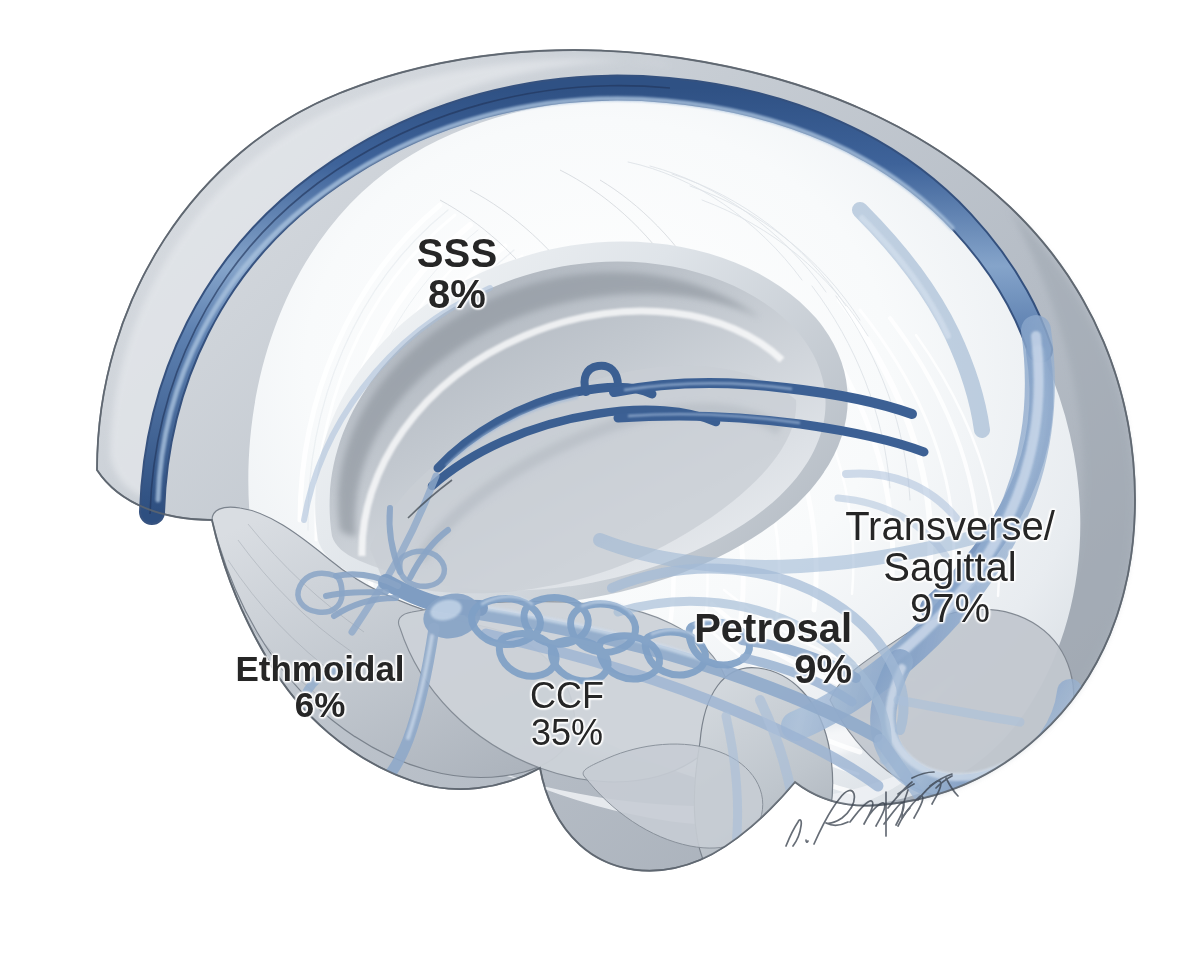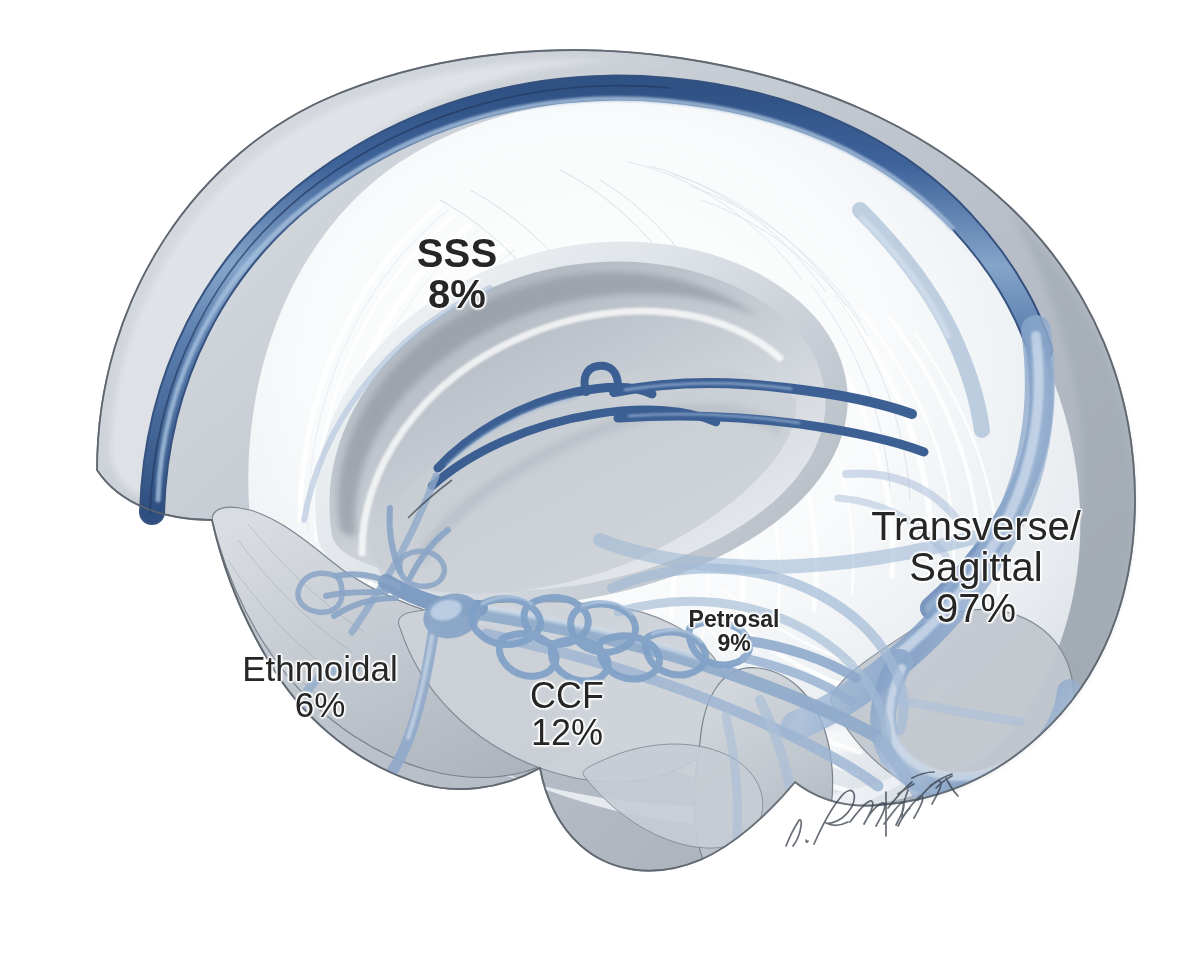--- a/index.html
+++ b/index.html
@@ -46,25 +46,25 @@
       -1px -1px 2px #fdfdfd;
     pointer-events: auto;
   }
   .label-group .lbl-name { display: block; }
   .label-group .lbl-pct  { display: block; }
 
   
   #label-sss        { left: 382px; top: 233px; width: 150px; font-size: 40px; font-weight: 700; letter-spacing: .2px; }
   #label-sss .lbl-pct { font-weight: 700; }
 
-  #label-transverse { left: 840px; top: 506px; width: 220px; font-size: 40px; margin-left: 26px; }
-
-  #label-petrosal   { left: 644px; top: 608px; width: 180px; font-size: 23px; font-weight: 700; }
-
-  #label-ethmoidal  { left: 215px; top: 651px; width: 210px; font-size: 35px; font-weight: 400; }
+  #label-transverse { left: 840px; top: 506px; width: 220px; font-size: 40px; }
+
+  #label-petrosal   { left: 672px; top: 608px; width: 180px; font-size: 40px; font-weight: 700; text-align: right; }
+
+  #label-ethmoidal  { left: 215px; top: 651px; width: 210px; font-size: 35px; font-weight: 700; }
 
   #label-ccf        { left: 492px; top: 677px; width: 150px; font-size: 36px; }
   .sr-only {
     position: absolute;
     width: 1px; height: 1px;
     overflow: hidden;
     clip: rect(0 0 0 0);
     white-space: nowrap;
   }
 </style>
@@ -611,16 +611,16 @@
     <span class="lbl-pct">9%</span>
   </div>
 
   <div class="label-group" id="label-ethmoidal">
     <span class="lbl-name">Ethmoidal</span>
     <span class="lbl-pct">6%</span>
   </div>
 
   <div class="label-group" id="label-ccf">
     <span class="lbl-name">CCF</span>
-    <span class="lbl-pct">12%</span>
+    <span class="lbl-pct">35%</span>
   </div>
 
 </div>
 
 </body></html>

